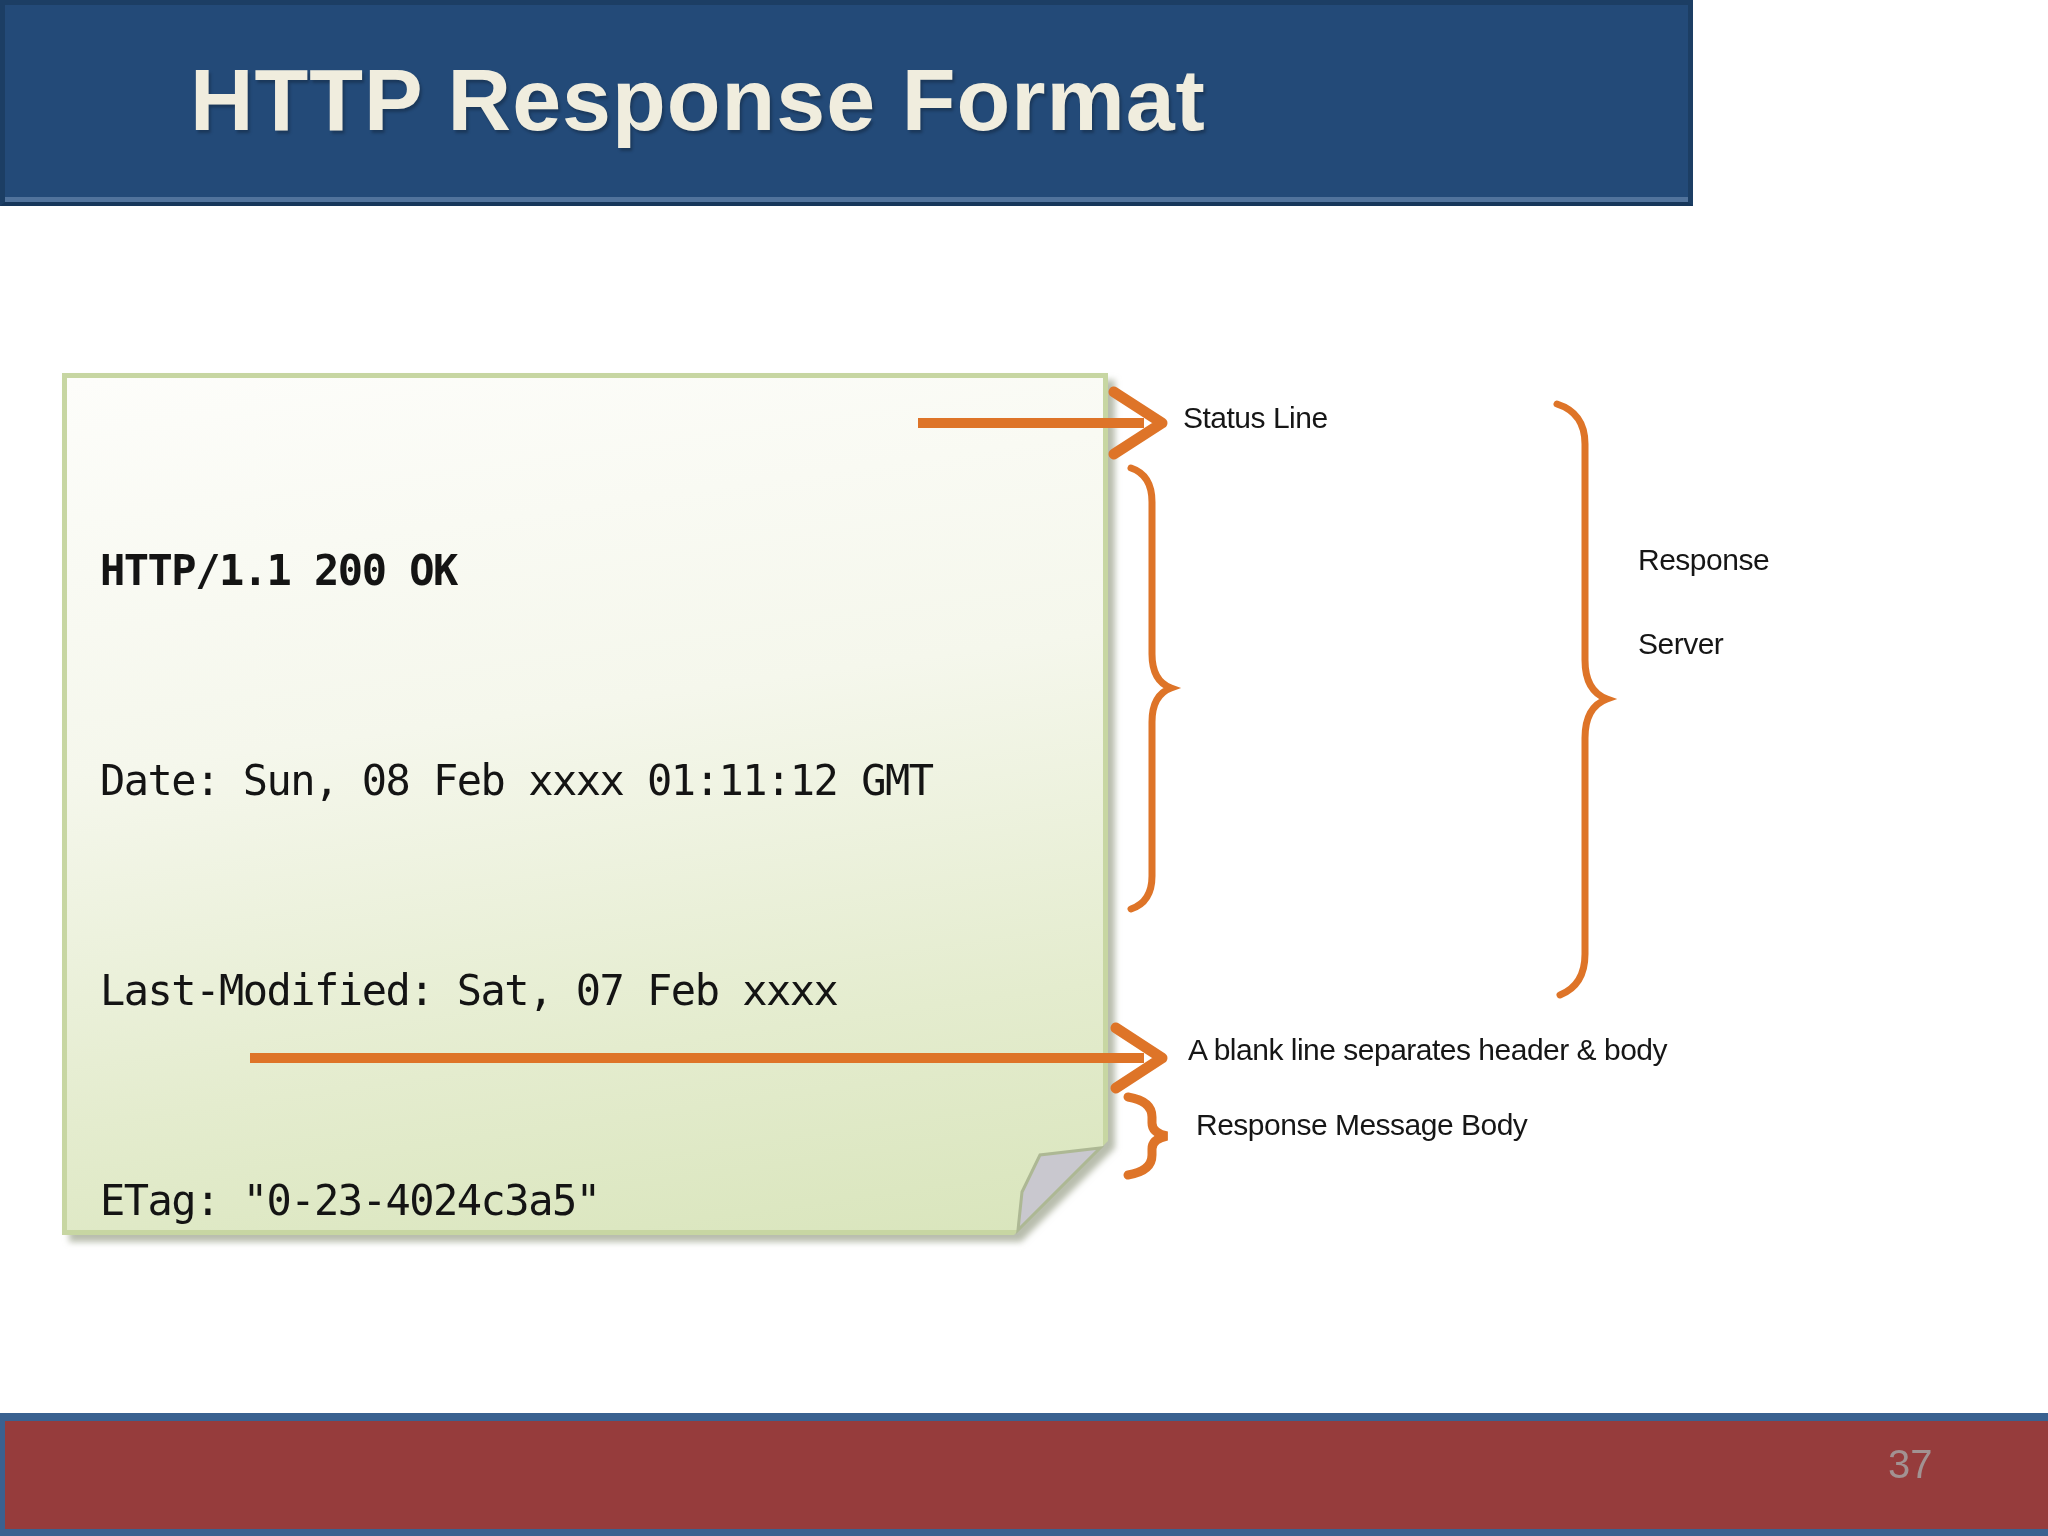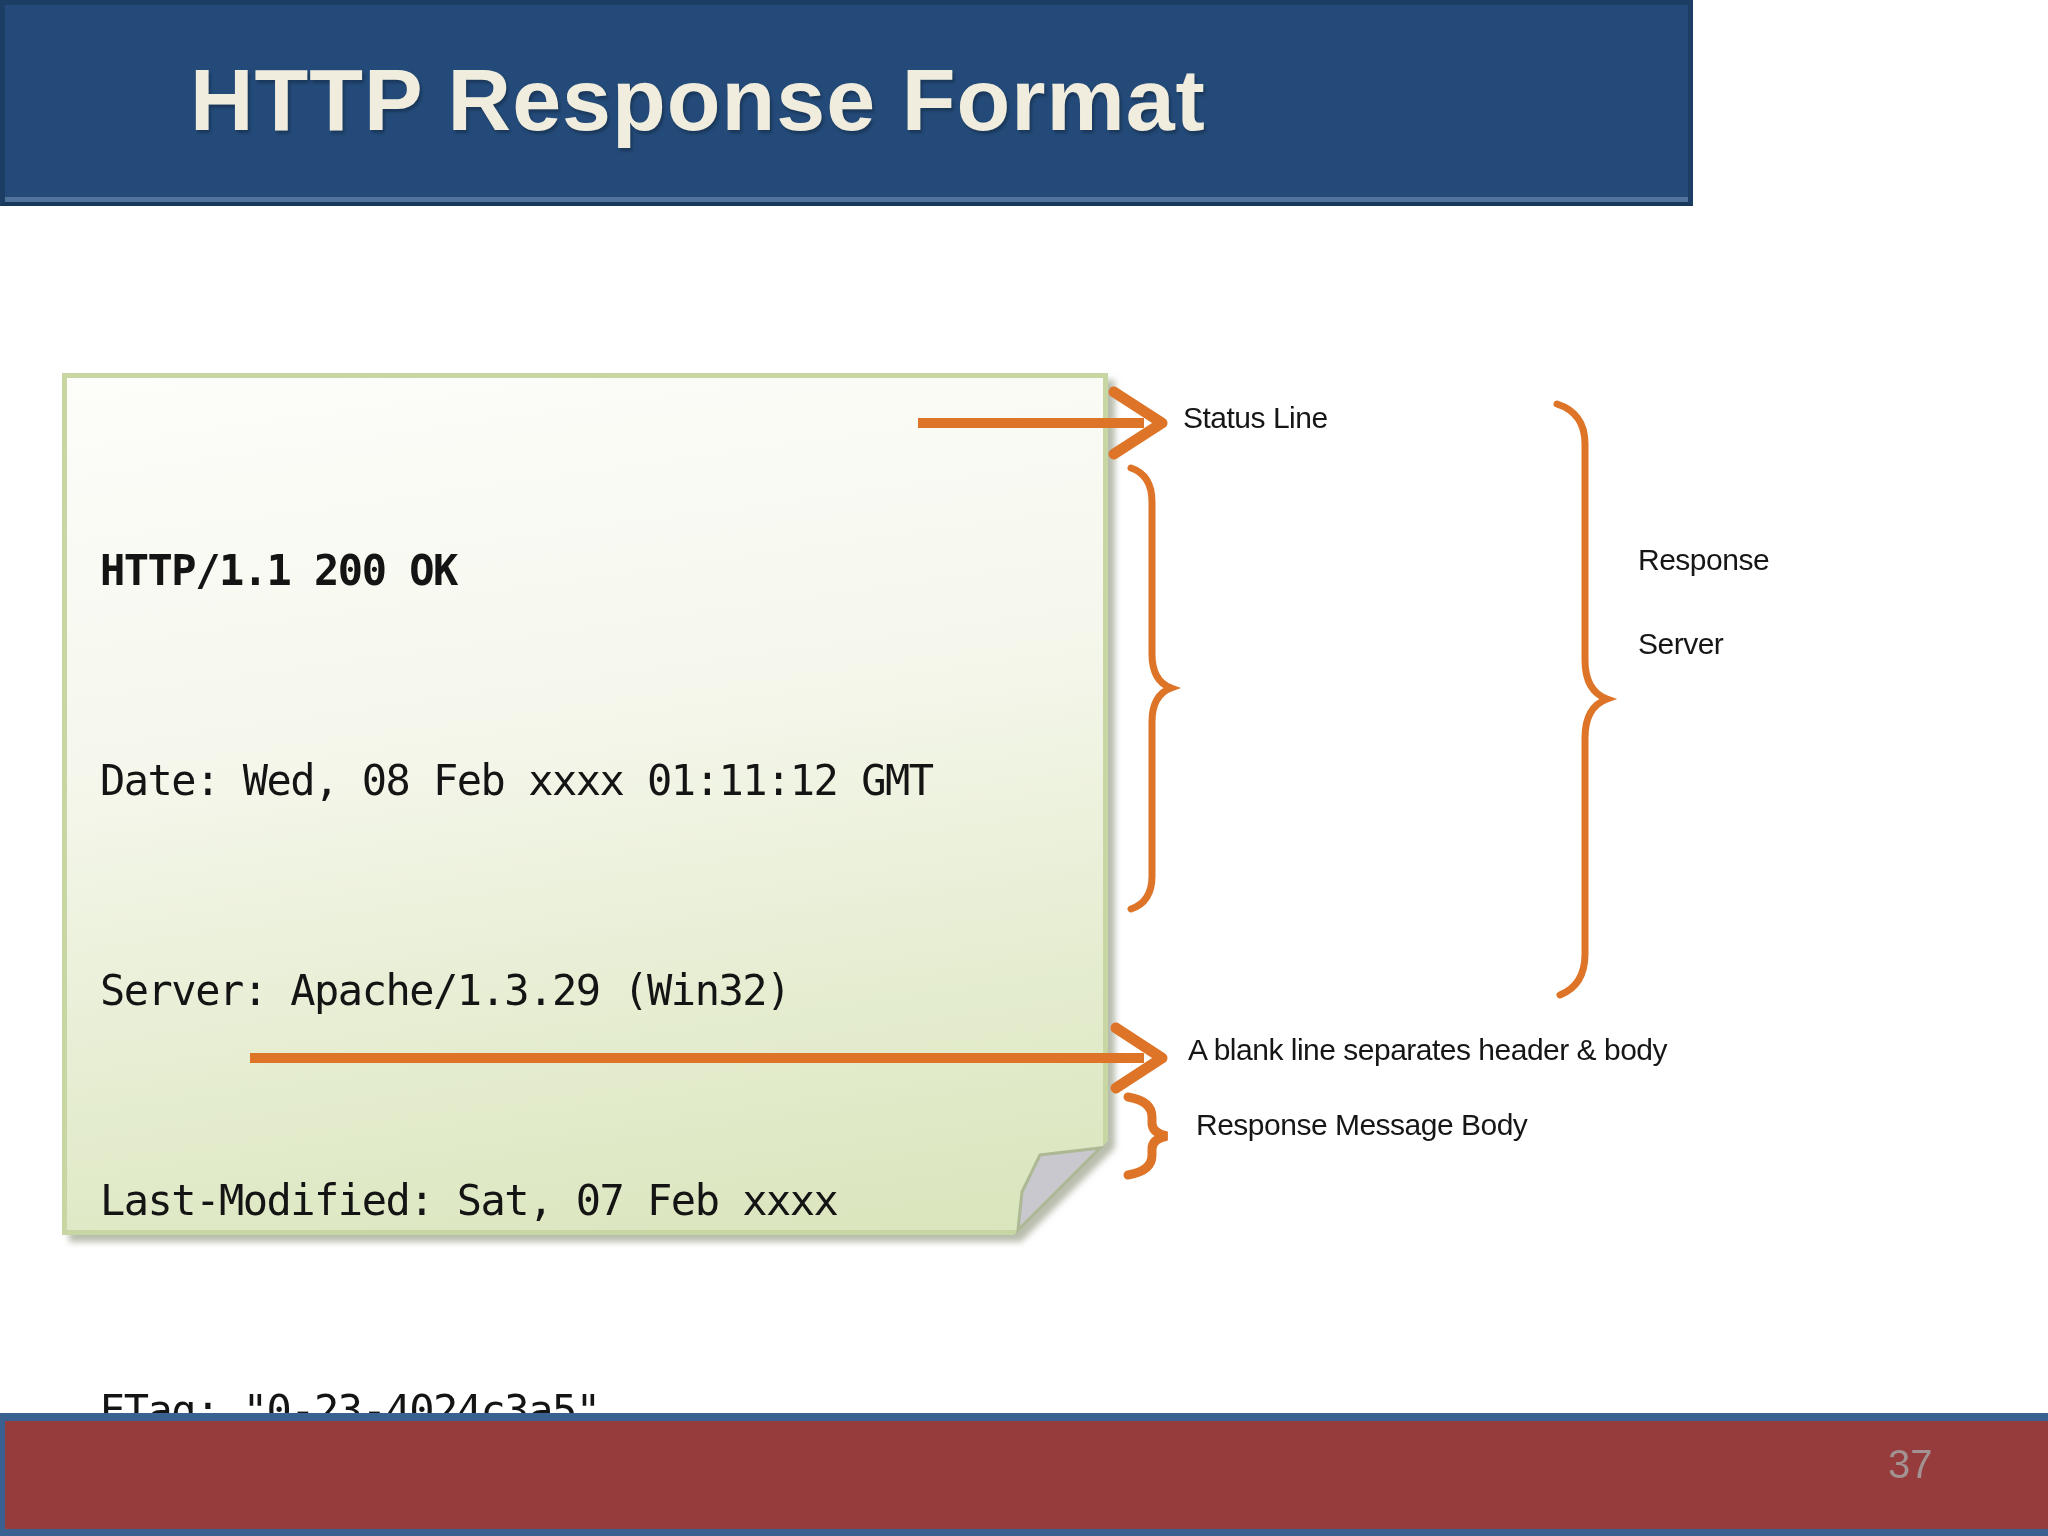--- a/index.html
+++ b/index.html
@@ -49,22 +49,21 @@
   <div class="titlebar">
     <h1 class="title">HTTP Response Format</h1>
   </div>
 
   <div class="note-wrap">
     <div class="note"></div>
   </div>
 
   <div class="code">
     <div class="line b">HTTP/1.1 200 OK</div>
-    <div class="line">Date: Wed, 08 Feb xxxx 01:11:12 GMT</div>
-    <div class="line">Server: Apache/1.3.29 (Win32)</div>
+    <div class="line">Date: Sun, 08 Feb xxxx 01:11:12 GMT</div>
     <div class="line">Last-Modified: Sat, 07 Feb xxxx</div>
     <div class="line">ETag: "0-23-4024c3a5"</div>
     
     
     
     
     
     
   </div>
 

